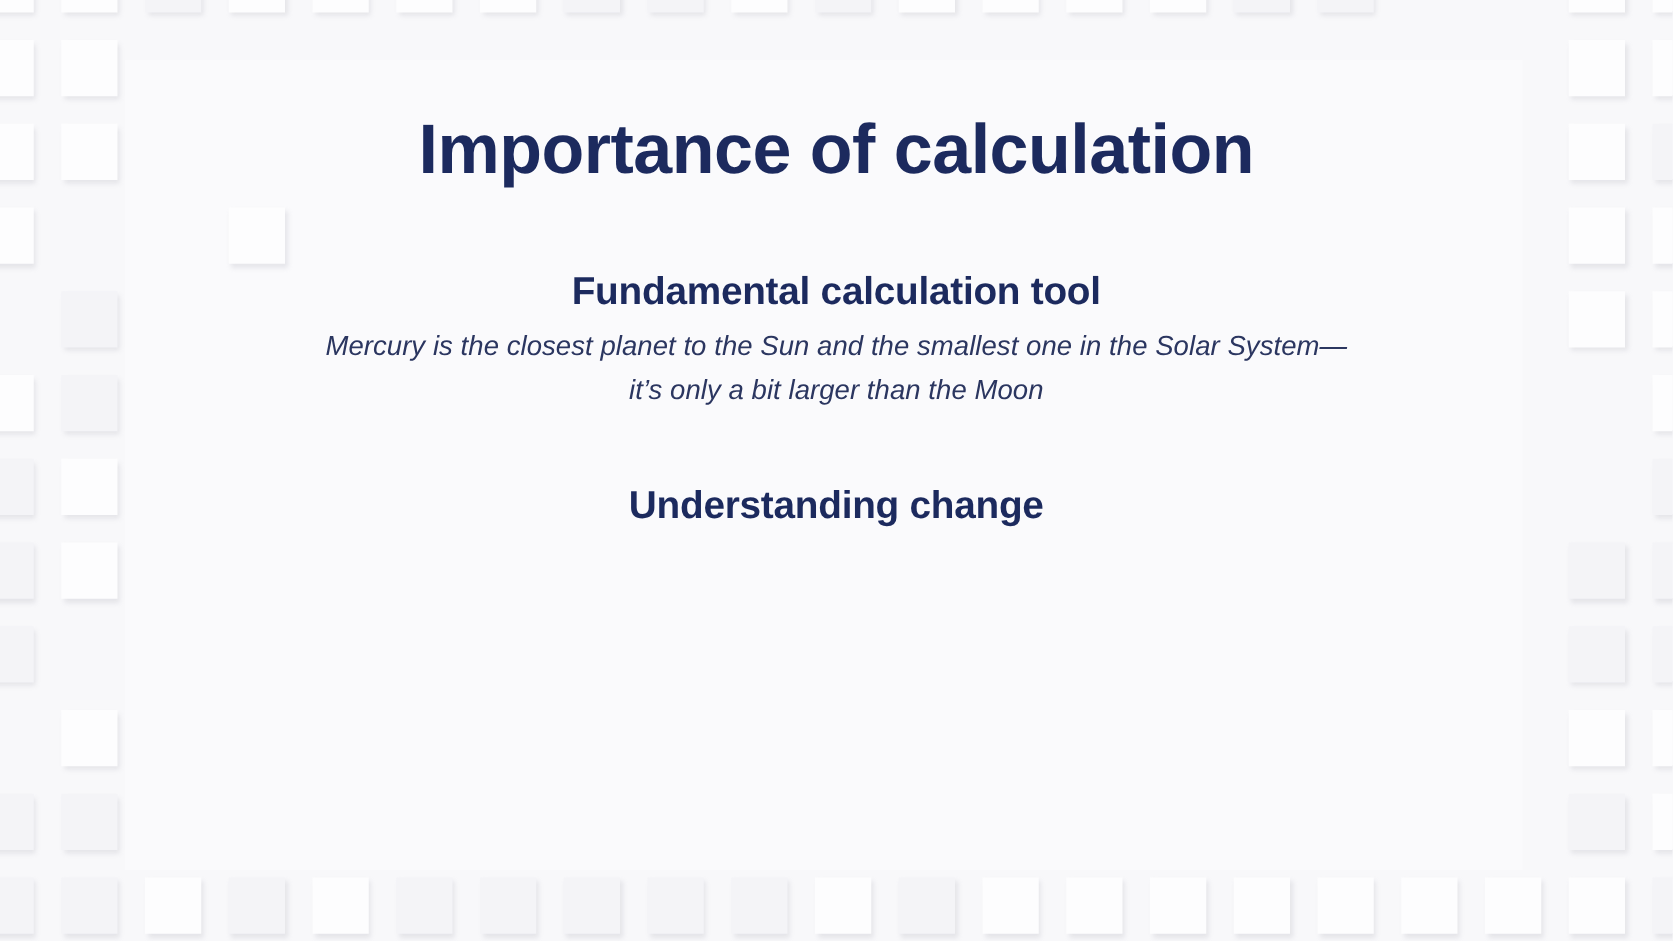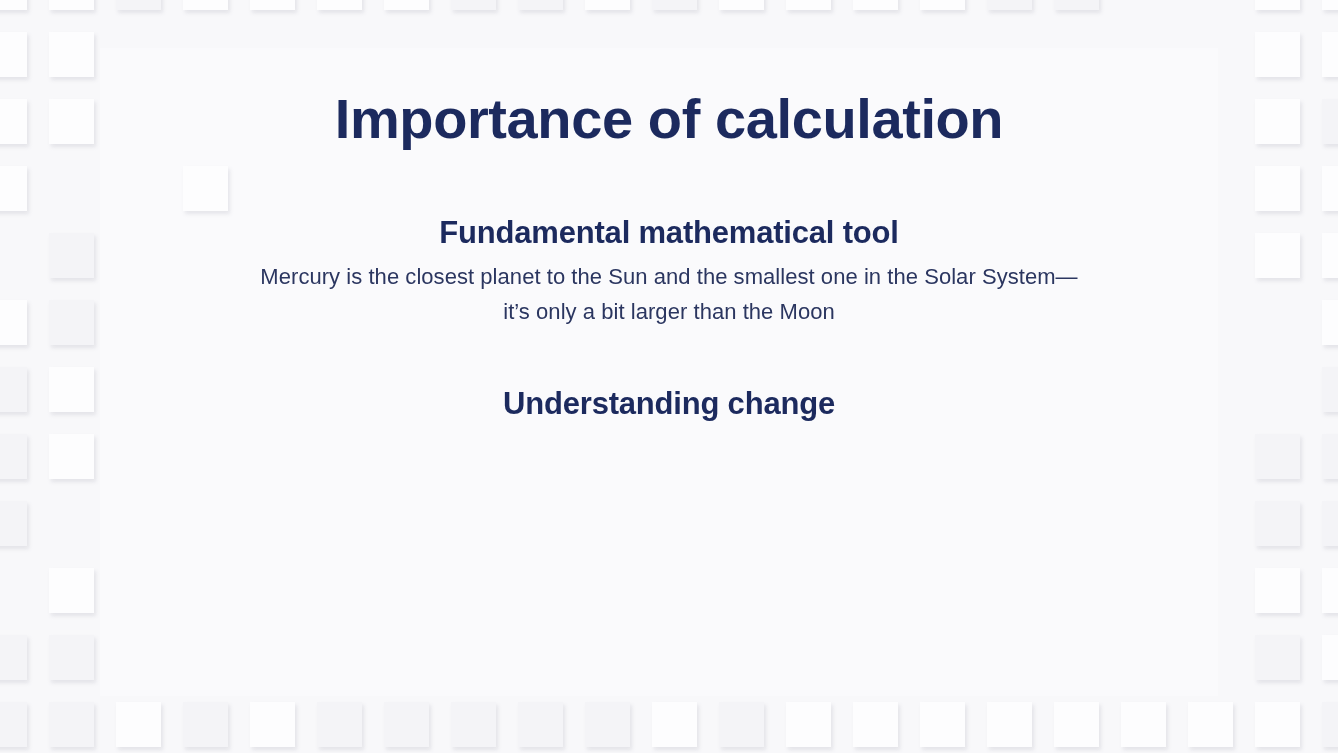--- a/index.html
+++ b/index.html
@@ -92,20 +92,21 @@
   }
 
   .section-body {
     margin: 0 auto;
     width: 840px;
     font-size: 22px;
     font-weight: 400;
     color: #2b3660;
     line-height: 1.62;
     letter-spacing: 0.05px;
+    font-style: italic;
   }
 </style>
 </head>
 <body>
 
 <div id="slide">
 
   <div id="center-plate"></div>
 
   <div id="tile-layer">
@@ -184,21 +185,21 @@
       <div class="tile" style="left: 1188px; top: 702px;"></div>
       <div class="tile" style="left: 1255px; top: 702px;"></div>
       <div class="tile soft" style="left: 1322px; top: 702px;"></div>
     </div>
 
   <div id="content">
 
     <h1 id="page-title">Importance of calculation</h1>
 
     <div class="section" id="section-1">
-      <h2 class="section-heading">Fundamental mathematical tool</h2>
+      <h2 class="section-heading">Fundamental calculation tool</h2>
       <p class="section-body">Mercury is the closest planet to the Sun and the smallest one in the Solar System—it’s only a bit larger than the Moon</p>
     </div>
 
     <div class="section" id="section-2">
       <h2 class="section-heading">Understanding change</h2>
     </div>
 
     <div class="section" id="section-3">
     </div>
 

